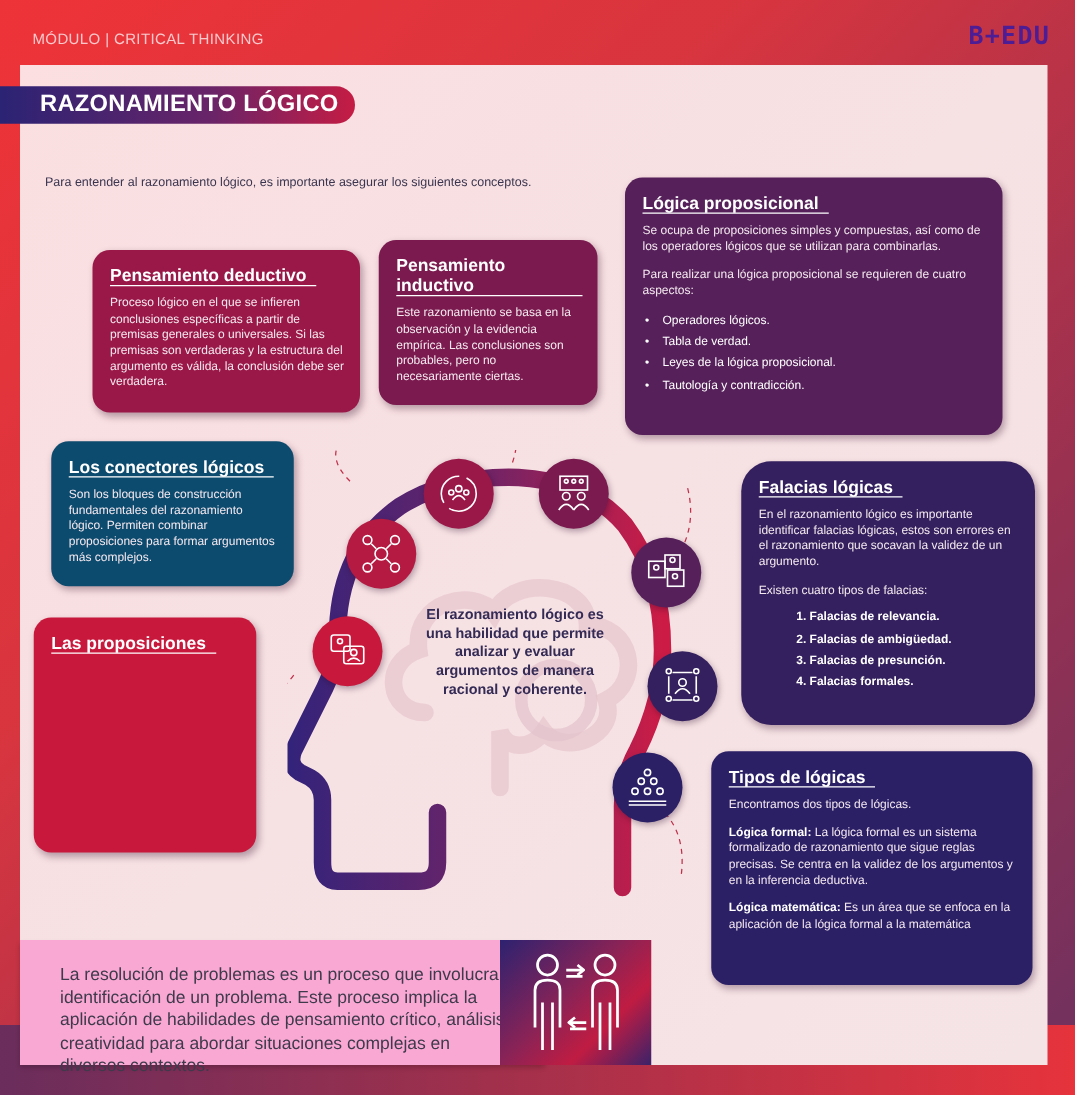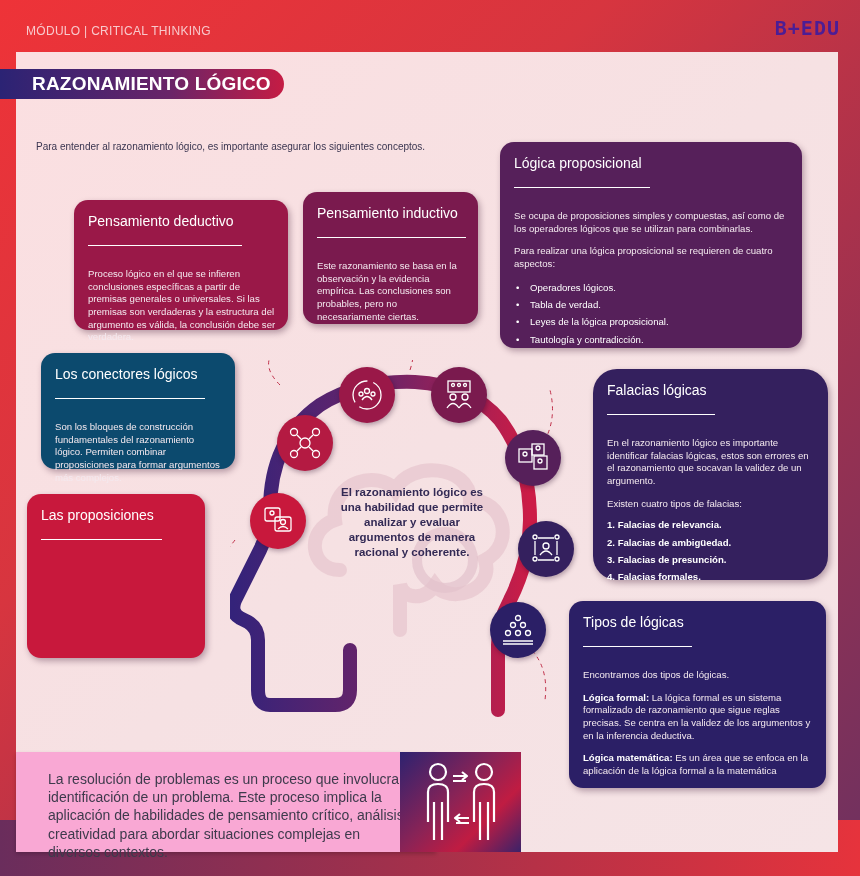--- a/index.html
+++ b/index.html
@@ -36,38 +36,38 @@
   .intro {
     position: absolute; left: 36px; top: 140px; width: 420px;
     font-size: 10px; color: #3a3550; line-height: 1.3;
   }
   .card {
     position: absolute; border-radius: 14px; color: #fff;
     box-shadow: 2px 3px 6px rgba(60,20,50,0.35);
     padding: 12px 12px 10px 14px;
   }
   .card h3 {
-    font-size: 14px; font-weight: normal; line-height: 1.15;
-    padding-bottom: 16px; margin-bottom: 8px;
+    font-size: 14px; font-weight: bold; line-height: 1.15;
+    padding-bottom: 0; margin-bottom: 8px;
     border-bottom: 1.5px solid #fff; display: inline-block; padding-right: 8px;
   }
-  .card p { font-size: 9.6px; line-height: 1.32; color: #f4e9ef; margin-top: 14px; }
+  .card p { font-size: 9.6px; line-height: 1.32; color: #f4e9ef; }
   .card p + p { margin-top: 10px; }
   .card ul { list-style: none; margin-top: 8px; }
   .card ul li { font-size: 9.6px; line-height: 1.8; padding-left: 16px; position: relative; }
   .card ul li::before { content: "•"; position: absolute; left: 2px; }
   .card ol { list-style: none; margin-top: 6px; }
-  .card ol li { font-size: 9.6px; font-weight: bold; line-height: 1.8; }
+  .card ol li { font-size: 9.6px; font-weight: bold; line-height: 1.8; margin-left: 30px; }
   .card b { font-weight: bold; color: #fff; }
 
   .c-deductivo { left: 74px; top: 200px; width: 214px; height: 130px; background: #9a1848; }
   .c-inductivo { left: 303px; top: 192px; width: 175px; height: 132px; background: #7a1a4e; }
   .c-proposicional { left: 500px; top: 142px; width: 302px; height: 206px; background: #56205a; }
   .c-conectores { left: 41px; top: 353px; width: 194px; height: 116px; background: #0c4a6e; }
-  .c-proposiciones { left: 27px; top: 494px; width: 178px; height: 164px; background: #c8183c; }
+  .c-proposiciones { left: 27px; top: 494px; width: 178px; height: 188px; background: #c8183c; }
   .c-falacias { left: 593px; top: 369px; width: 235px; height: 211px; background: #34205e; border-radius: 24px; }
   .c-tipos { left: 569px; top: 601px; width: 257px; height: 187px; background: #2b1f66; }
 
   .head-svg { position: absolute; left: 230px; top: 360px; }
   .center-text {
     position: absolute; left: 332px; top: 485px; width: 160px;
     text-align: center; font-weight: bold; font-size: 11.5px; line-height: 1.3; color: #332a55;
   }
   .icon-circle {
     position: absolute; width: 56px; height: 56px; border-radius: 50%;

